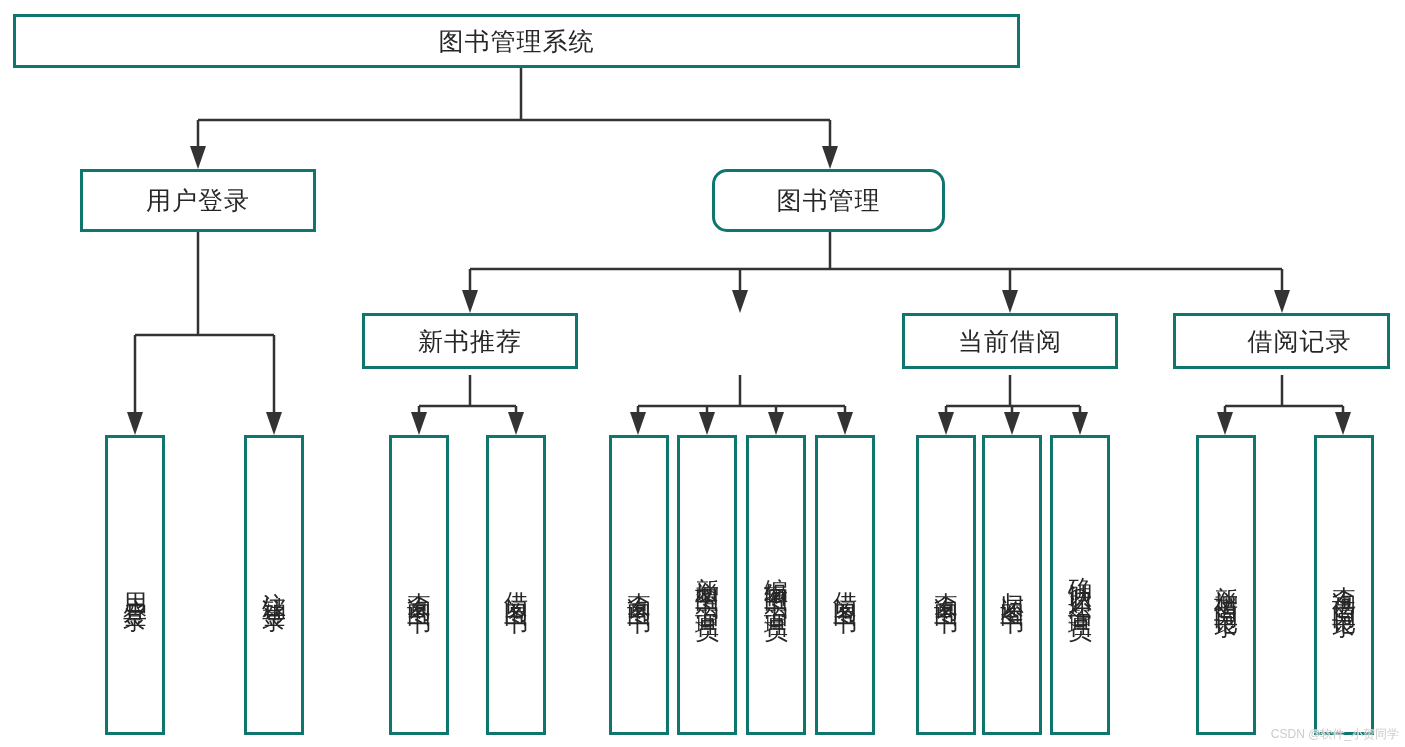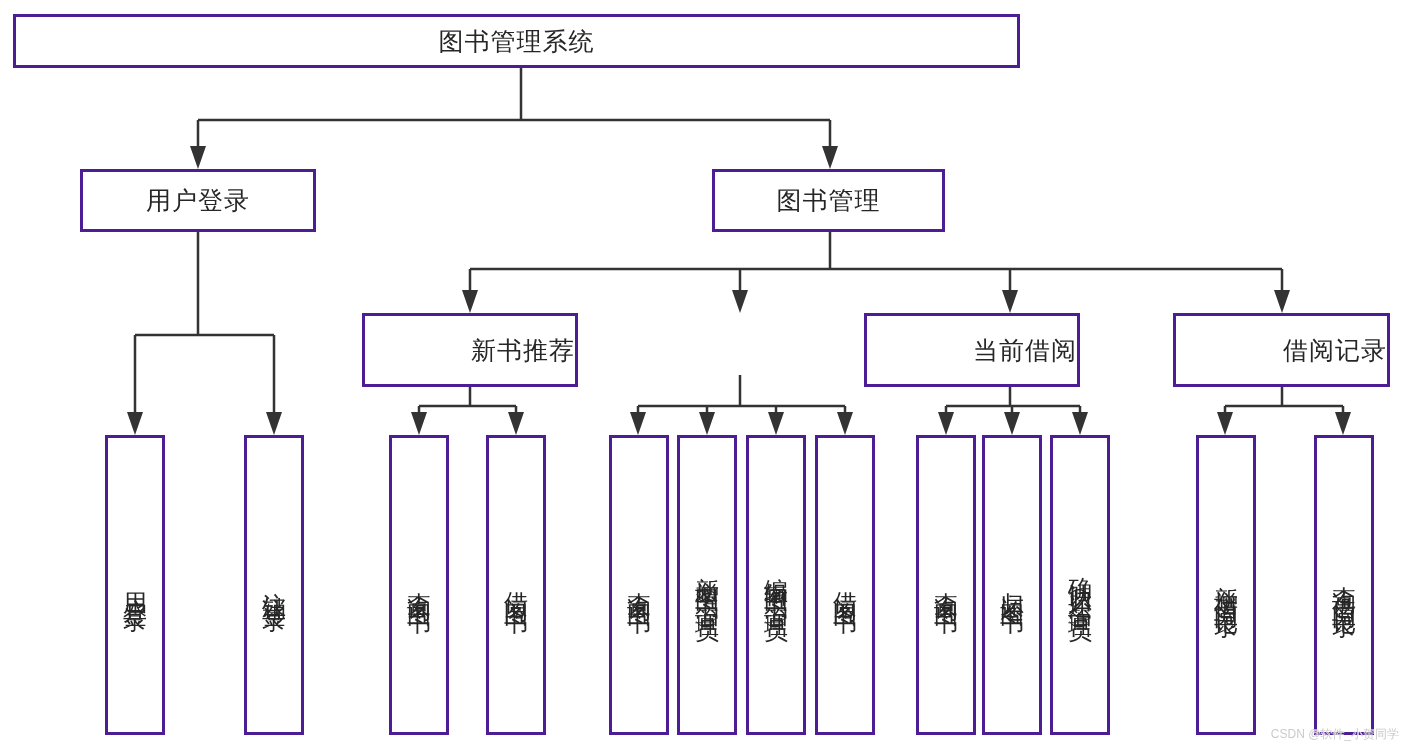--- a/index.html
+++ b/index.html
@@ -19,21 +19,21 @@
     position: absolute;
     left: 0;
     top: 0;
     width: 1405px;
     height: 747px;
     pointer-events: none;
   }
   .node {
     position: absolute;
     box-sizing: border-box;
-    border: 3px solid #4c1d95;
+    border: 3px solid #0f766e;
     background: #ffffff;
     display: flex;
     align-items: center;
     justify-content: center;
     color: #262626;
   }
   .node .h-label {
     font-size: 25px;
     letter-spacing: 1px;
     white-space: nowrap;
@@ -43,26 +43,26 @@
     text-orientation: mixed;
     font-size: 24px;
     letter-spacing: 6px;
     line-height: 1;
     white-space: nowrap;
   }
   
   .n-root   { left: 13px;  top: 14px;  width: 1007px; height: 54px; }
   
   .n-l2a    { left: 80px;  top: 169px; width: 236px;  height: 63px; }
-  .n-l2b    { left: 712px; top: 169px; width: 233px;  height: 63px; }
-  
-  .n-l3     { top: 313px;  height: 74px; justify-content: flex-end; }
+  .n-l2b    { left: 712px; top: 169px; width: 233px;  height: 63px; border-radius: 15px; }
+  
+  .n-l3     { top: 313px;  height: 56px; }
   .n-l3a    { left: 362px;  width: 216px; }
   .n-l3b    { left: 633px;  width: 215px; }
-  .n-l3c    { left: 864px;  width: 216px; }
+  .n-l3c    { left: 902px;  width: 216px; }
   .n-l3d    { left: 1173px; width: 217px; padding-left: 36px; }
   
   .n-l4     { top: 435px; height: 300px; width: 60px; }
   .n-u1 { left: 105px; }
   .n-u2 { left: 244px; }
   .n-n1 { left: 389px; }
   .n-n2 { left: 486px; }
   .n-b1 { left: 609px; }
   .n-b2 { left: 677px; }
   .n-b3 { left: 746px; }

